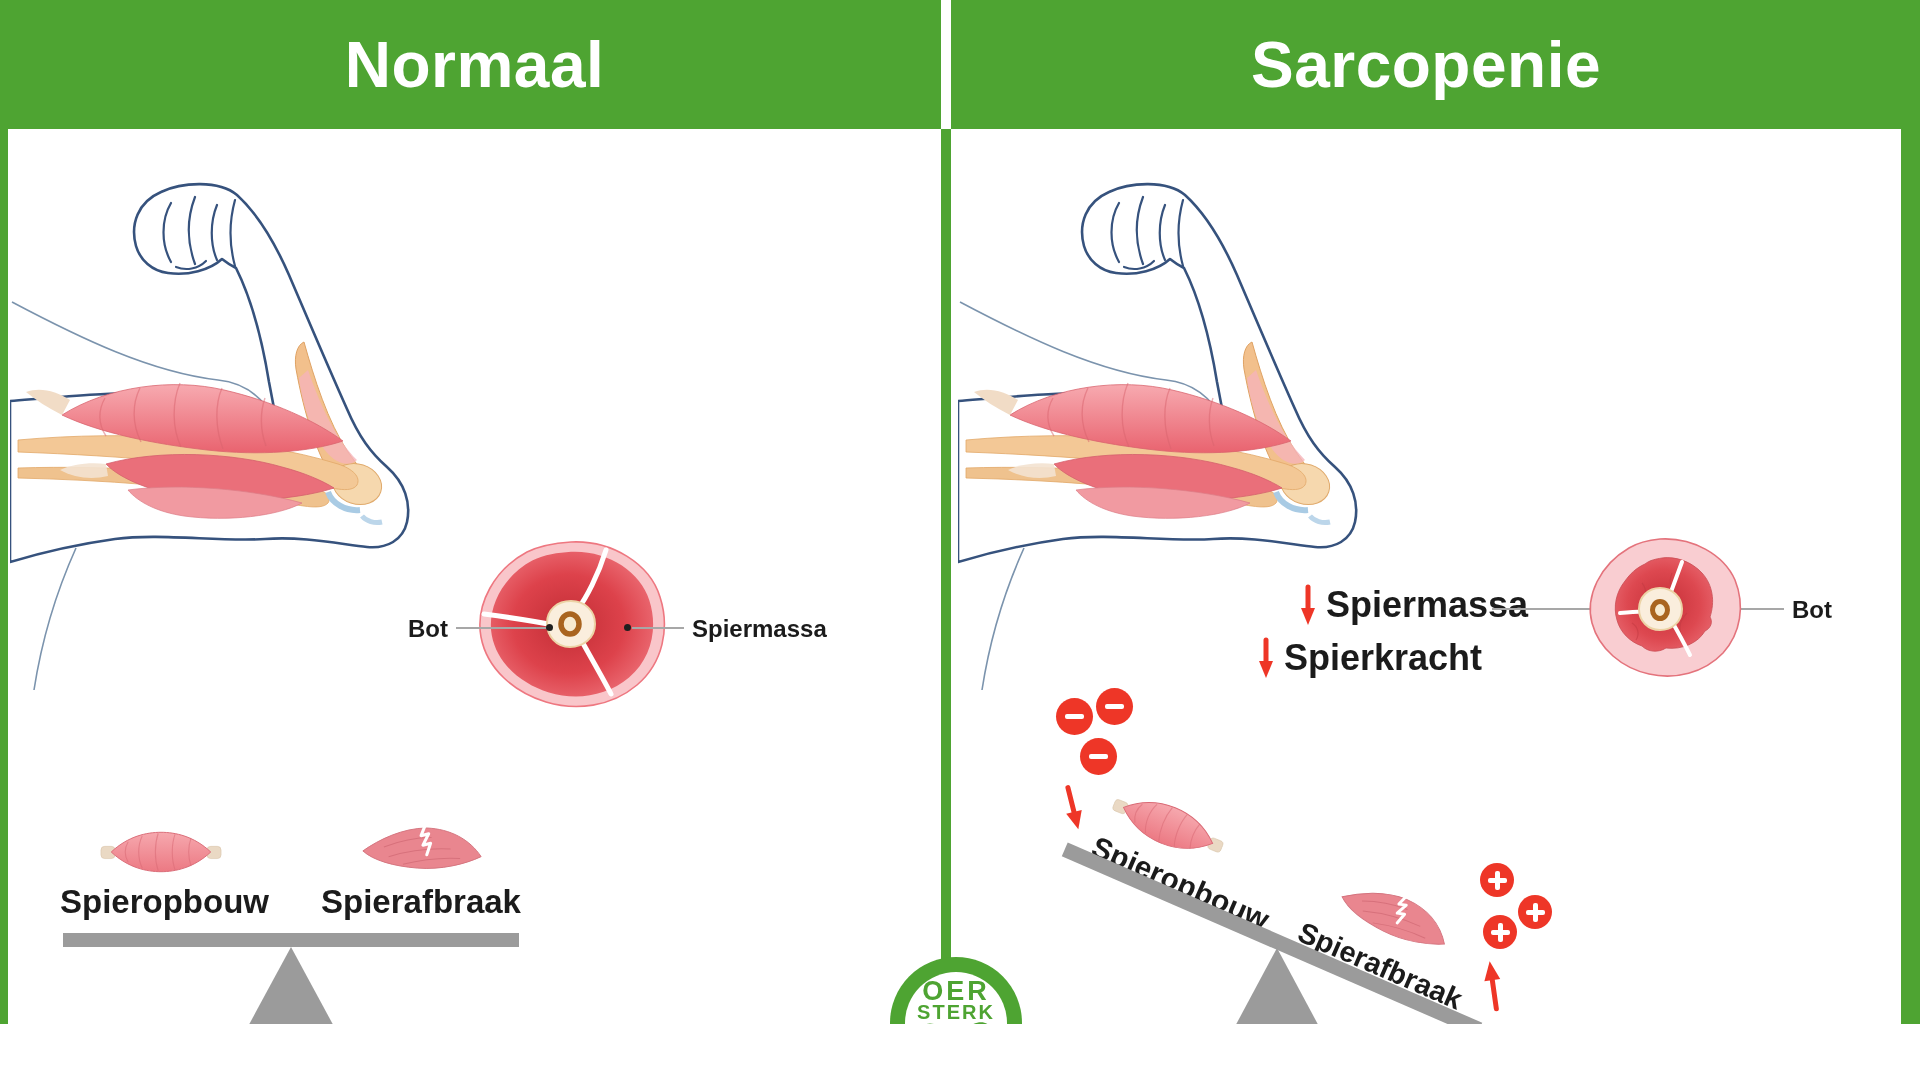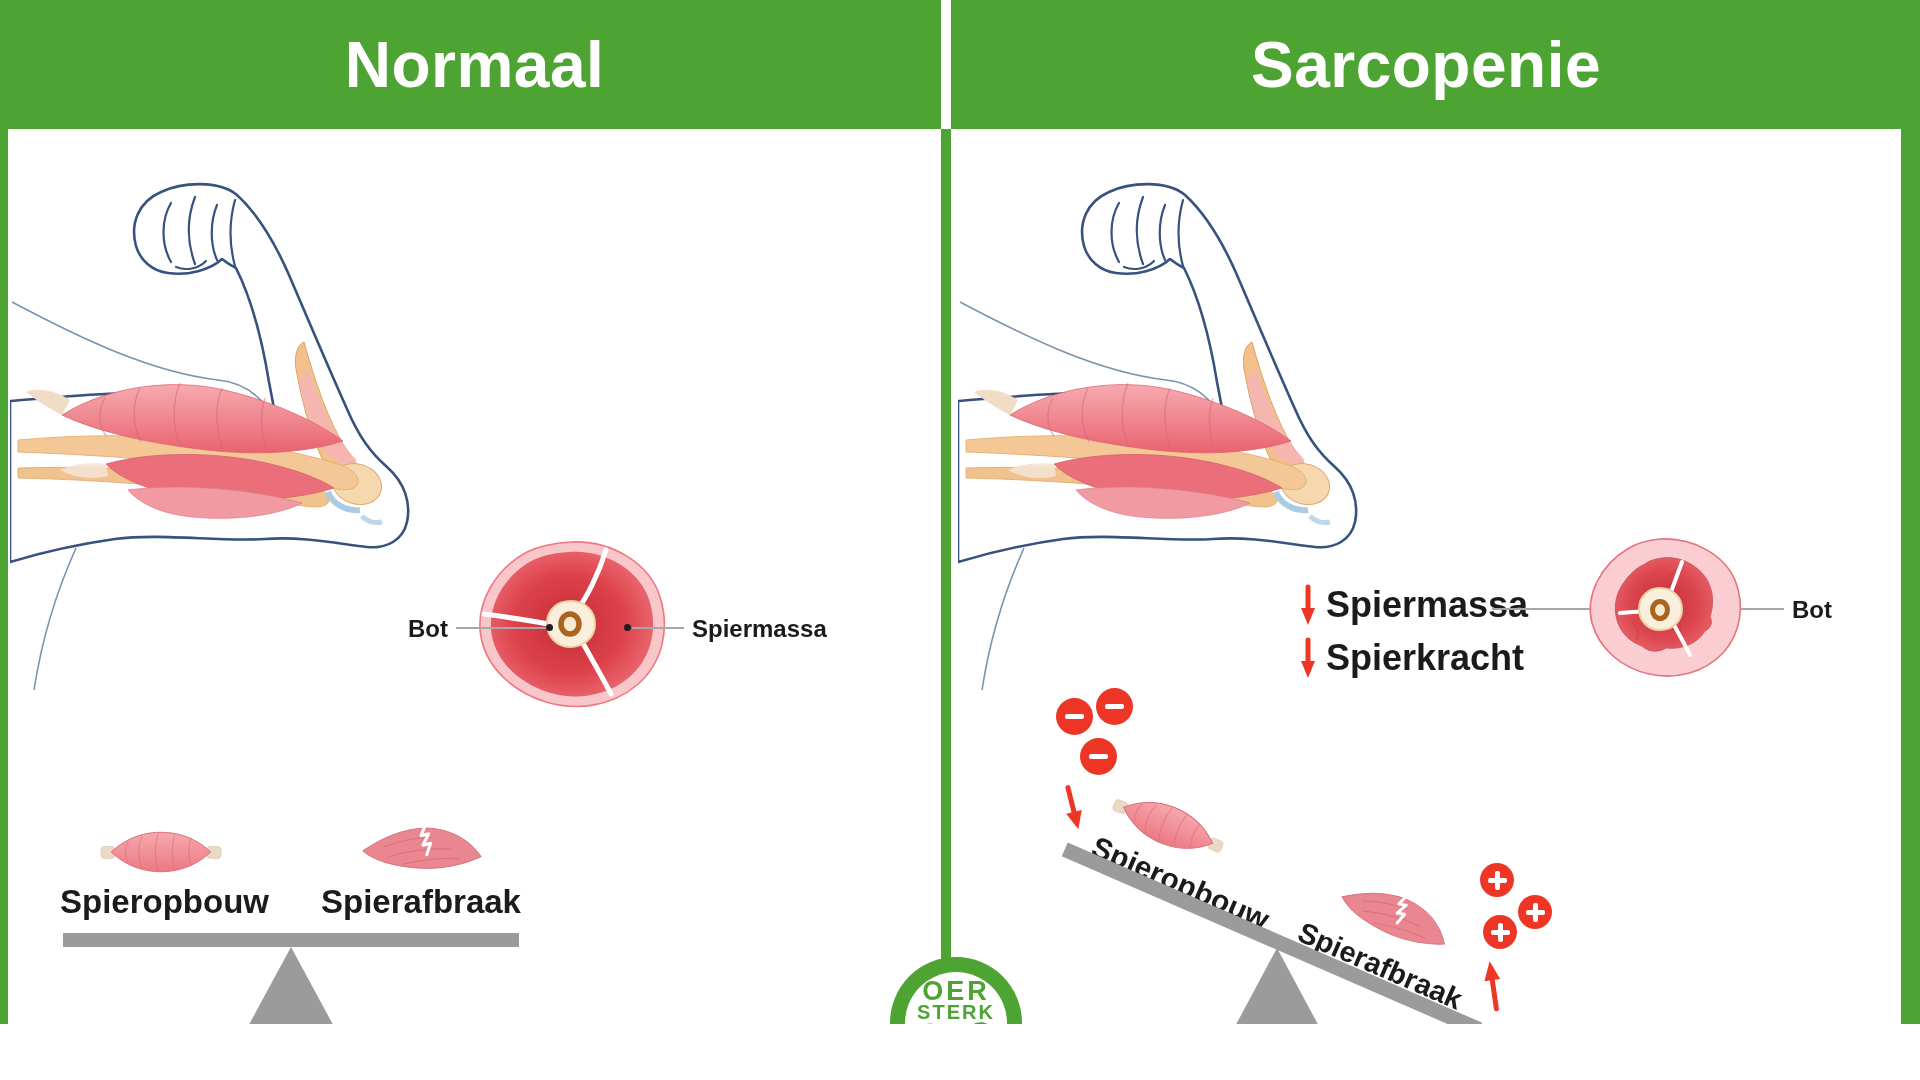--- a/index.html
+++ b/index.html
@@ -161,21 +161,21 @@
       <use href="#arm-sym"></use>
     </svg>
 
   <div class="decl" style="left:1300px;top:584px;">
     <svg width="16" height="42" viewBox="0 0 16 42">
         <path d="M8,3 L8,26" stroke="#ee3627" stroke-width="5" stroke-linecap="round"></path>
         <path d="M1,24 L8,41 L15,24 Z" fill="#ee3627"></path>
       </svg>
     <span class="lbl-inline">Spiermassa</span>
   </div>
-  <div class="decl" style="left:1300px;top:637px;justify-content:center;">
+  <div class="decl" style="left:1258px;top:637px;justify-content:center;">
     <svg width="16" height="42" viewBox="0 0 16 42">
         <path d="M8,3 L8,26" stroke="#ee3627" stroke-width="5" stroke-linecap="round"></path>
         <path d="M1,24 L8,41 L15,24 Z" fill="#ee3627"></path>
       </svg>
     <span class="lbl-inline">Spierkracht</span>
   </div>
 
   <div class="line" style="left:1492px;top:608px;width:116px;"></div>
   <div class="dot" style="left:1604px;top:605px;"></div>
   <div class="dot" style="left:1668px;top:605px;"></div>

